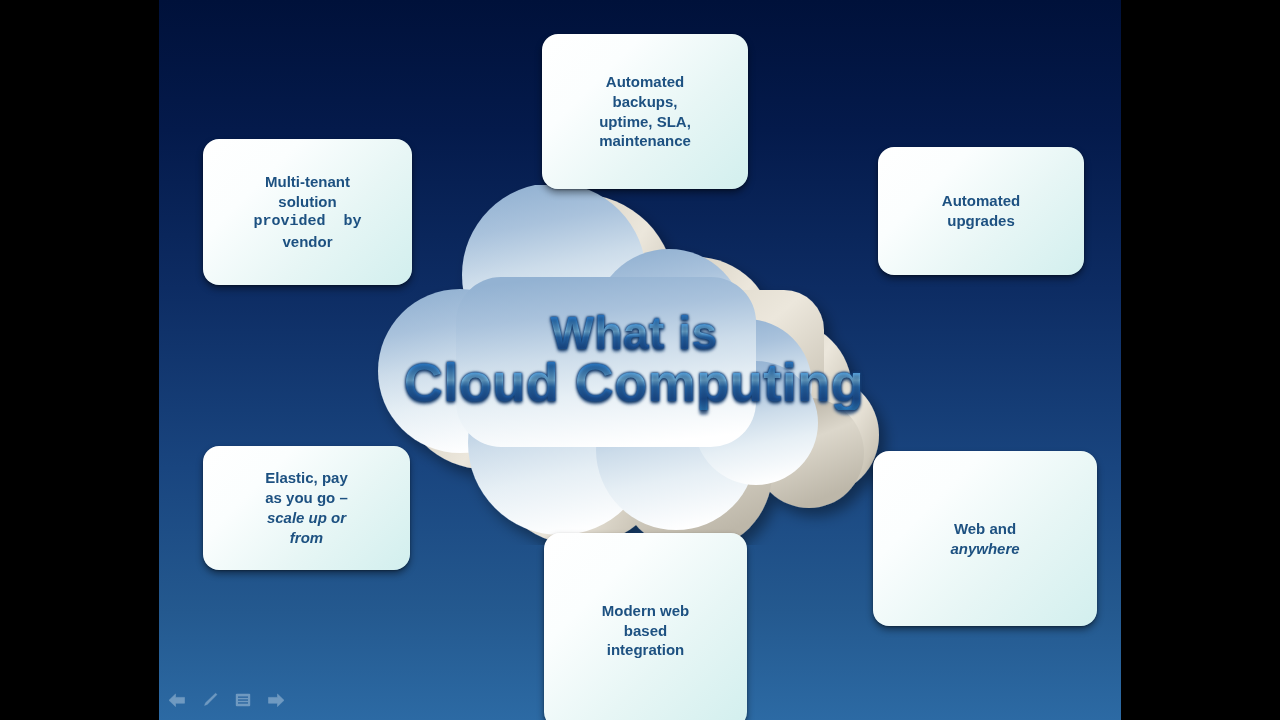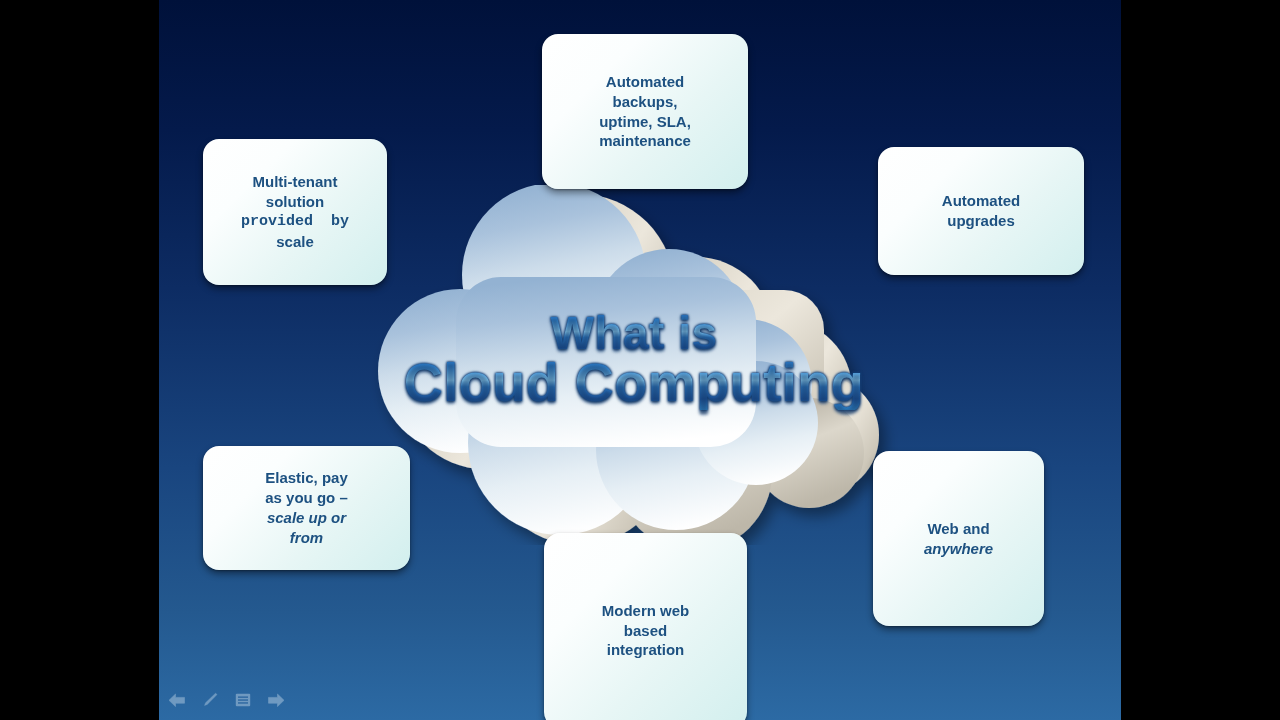--- a/index.html
+++ b/index.html
@@ -115,26 +115,26 @@
     font-weight: bold;
     font-size: 15px;
     line-height: 1.33;
     color: #1d5181;
     text-align: center;
     width: 100%;
   }
   .callout .ctext .it { font-style: italic; }
 
   
-  #box-multitenant  { left: 44px;  top: 139px; width: 184px; height: 146px; }
+  #box-multitenant  { left: 44px;  top: 139px; width: 209px; height: 146px; }
   #box-backups      { left: 383px; top: 34px;  width: 206px; height: 155px; }
   #box-upgrades     { left: 719px; top: 147px; width: 206px; height: 128px; }
   #box-elastic      { left: 44px;  top: 446px; width: 207px; height: 124px; }
   #box-modern       { left: 385px; top: 533px; width: 203px; height: 195px; }
-  #box-webmobile    { left: 714px; top: 451px; width: 171px; height: 175px; }
+  #box-webmobile    { left: 714px; top: 451px; width: 224px; height: 175px; }
 
   
   #nav-toolbar {
     position: absolute;
     left: 8px;
     bottom: 8px;
     height: 24px;
     display: flex;
     align-items: center;
     gap: 13px;
@@ -222,21 +222,21 @@
     <div id="cloud-title">
       <span class="tline t1">What is</span>
       <span class="tline t2">Cloud Computing</span>
     </div>
 
     <div class="callout" id="box-multitenant">
       <div class="ctext">
           <span style="display: block; white-space: pre;">Multi-tenant</span>
           <span style="display: block; white-space: pre;">solution</span>
           <span style="display: block; white-space: pre; font-family: Liberation Mono, monospace;">provided  by</span>
-          <span style="display: block; white-space: pre;">scale</span>
+          <span style="display: block; white-space: pre;">vendor</span>
         </div>
     </div>
 
     <div class="callout" id="box-backups">
       <div class="ctext">
           <span style="display: block; white-space: pre;">Automated</span>
           <span style="display: block; white-space: pre;">backups,</span>
           <span style="display: block; white-space: pre;">uptime, SLA,</span>
           <span style="display: block; white-space: pre;">maintenance</span>
         </div>

